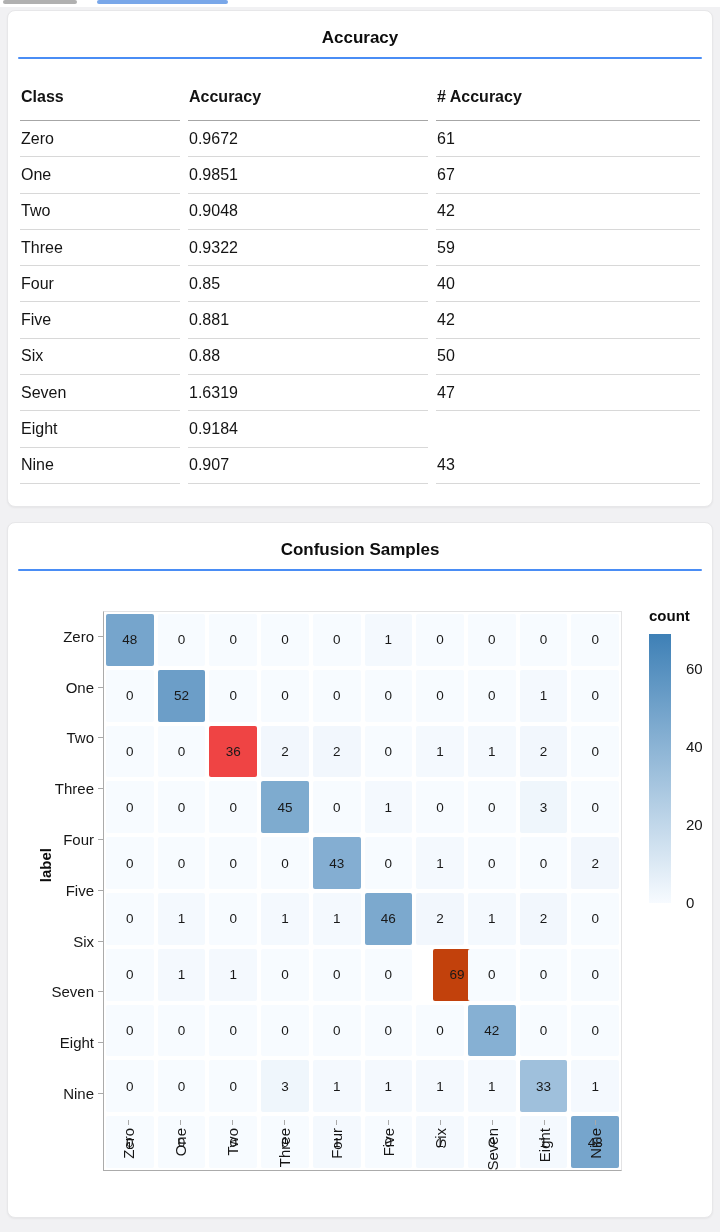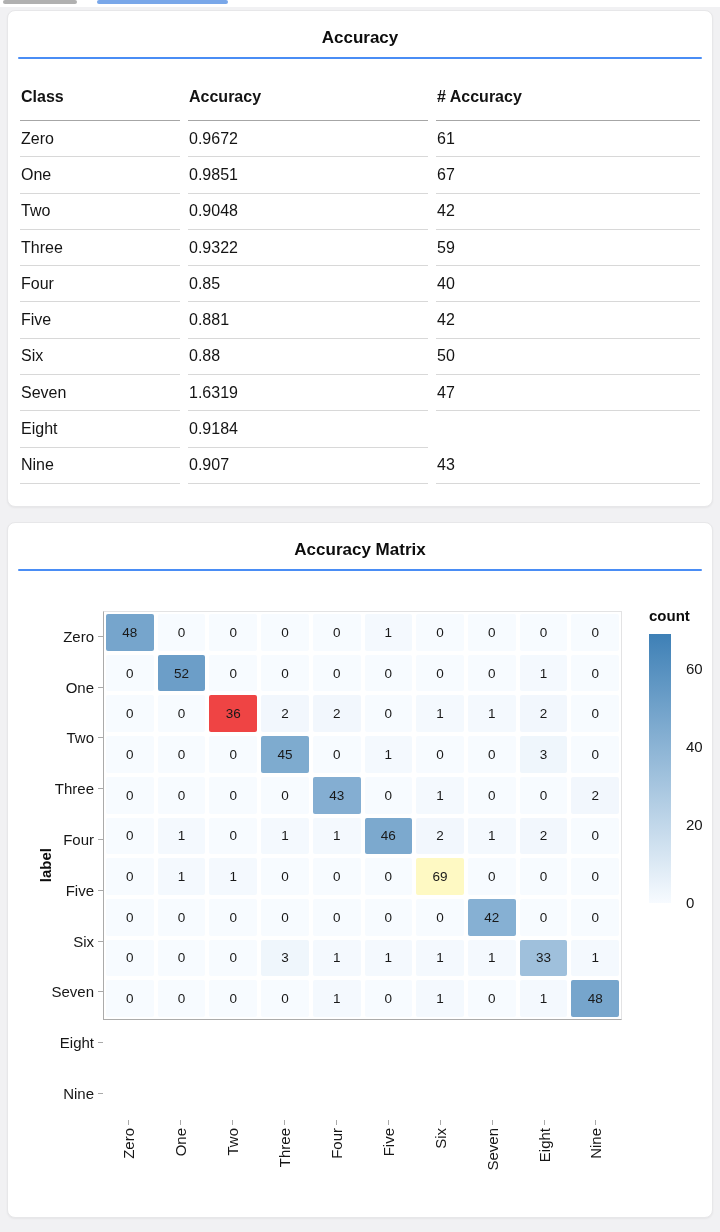--- a/index.html
+++ b/index.html
@@ -44,21 +44,21 @@
     display: flex; align-items: center;
     height: 36.3px; font-size: 16px; color: #141414;
     border-bottom: 1px solid #d8d8d8;
     padding-left: 1px;
     overflow: hidden; white-space: nowrap;
   }
 
   
   .chart { position: absolute; left: 0; top: 0; width: 704px; height: 694px; }
   .plot {
-    position: absolute; left: 95px; top: 88px; width: 519px; height: 409px;
+    position: absolute; left: 95px; top: 88px; width: 519px; height: 560px;
     display: grid;
     grid-template-columns: repeat(10, 1fr);
     grid-template-rows: repeat(10, 1fr);
     background: #ffffff;
     border-top: 1px solid #e3e3e4;
     border-right: 1px solid #e3e3e4;
     border-left: 1px solid #ababab;
     border-bottom: 1px solid #ababab;
   }
   .hm-cell { padding: 2px; }
@@ -163,21 +163,21 @@
       </div>
       <div class="acc-row">
         <div class="acc-cell">Nine</div>
         <div class="acc-cell">0.907</div>
         <div class="acc-cell">43</div>
       </div>
     </div>
 </div>
 
 <div class="card" id="card-confusion">
-  <div class="card-title">Accuracy Matrix</div>
+  <div class="card-title">Confusion Samples</div>
   <div class="title-rule" style="background: rgb(74, 141, 245);"></div>
 
   <div class="chart">
     <div class="y-axis-title">
       <span>label</span>
     </div>
     <div class="y-labels" id="y-labels">
         <div class="y-label-row">
           <span class="y-label-text">Zero</span>
           <span class="y-tick"></span>
@@ -412,21 +412,21 @@
         <div class="hm-cell">
           <div class="hm-fill" style="background: rgb(247, 251, 255);">0</div>
         </div>
         <div class="hm-cell">
           <div class="hm-fill" style="background: rgb(247, 251, 255);">0</div>
         </div>
         <div class="hm-cell">
           <div class="hm-fill" style="background: rgb(247, 251, 255);">0</div>
         </div>
         <div class="hm-cell">
-          <div class="hm-fill" style="background: #fef9c3;">69</div>
+          <div class="hm-fill" style="background: #c2410c; margin-left: 17px;">69</div>
         </div>
         <div class="hm-cell">
           <div class="hm-fill" style="background: rgb(247, 251, 255);">0</div>
         </div>
         <div class="hm-cell">
           <div class="hm-fill" style="background: rgb(247, 251, 255);">0</div>
         </div>
         <div class="hm-cell">
           <div class="hm-fill" style="background: rgb(247, 251, 255);">0</div>
         </div>

